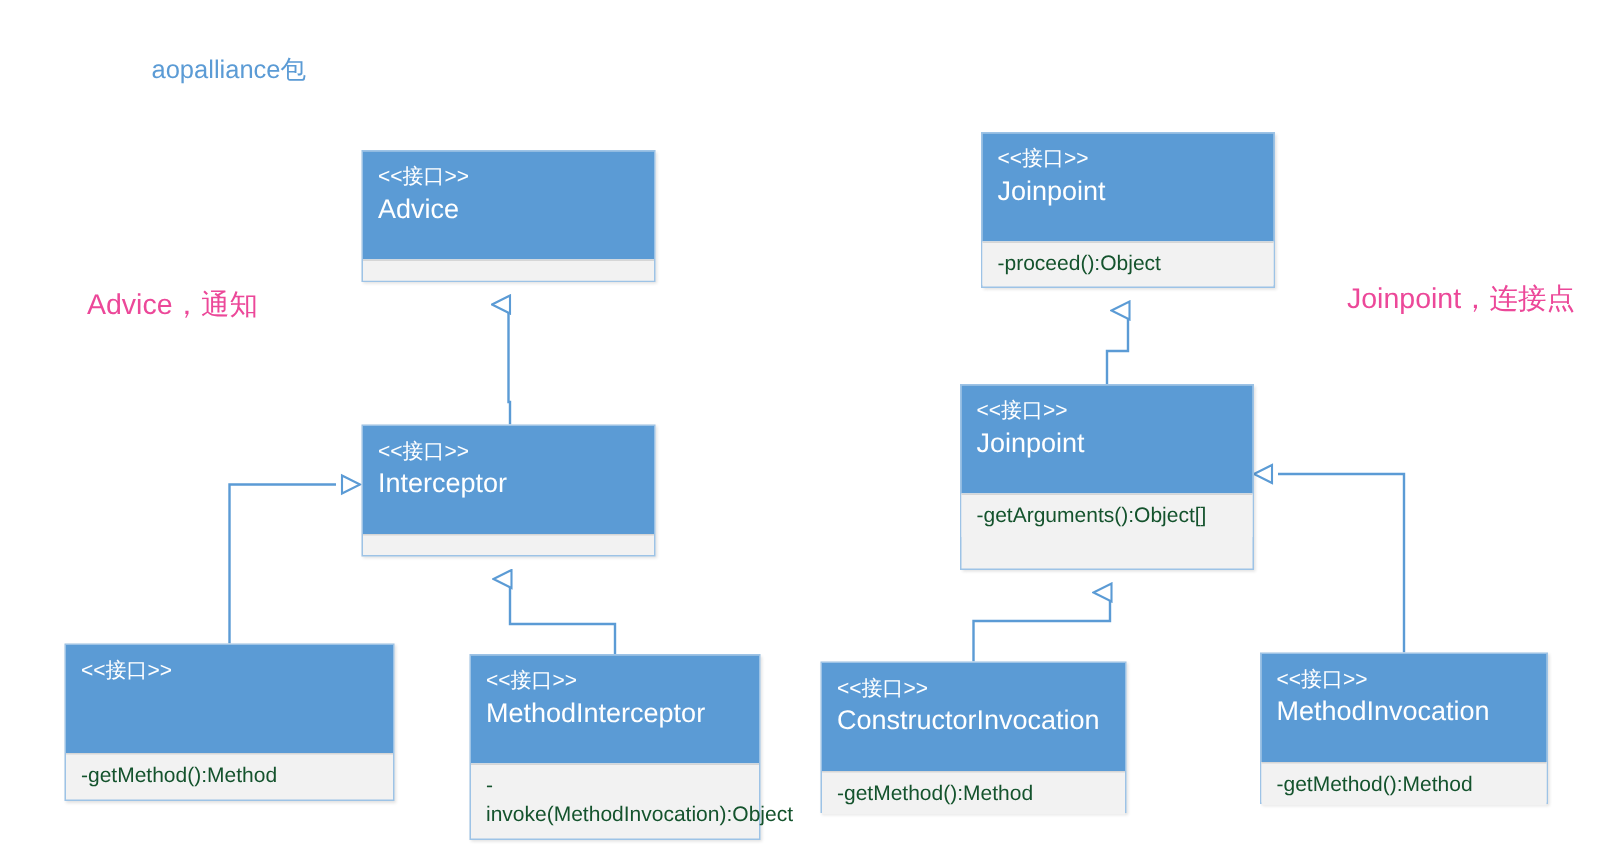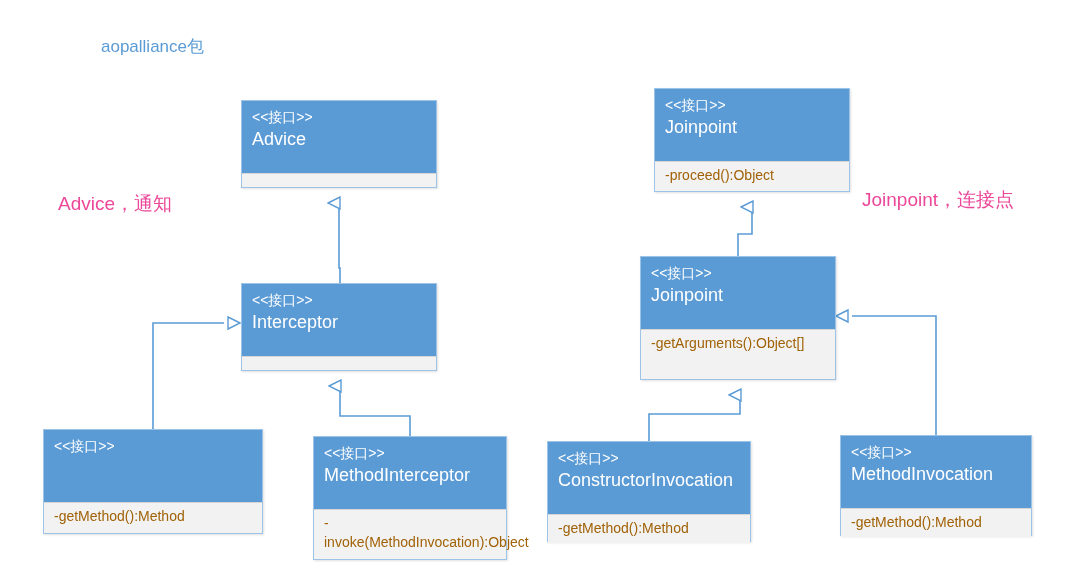--- a/index.html
+++ b/index.html
@@ -58,21 +58,21 @@
     padding: 4px 8px 5px 10px;
     color: #5b9bd5;
     font-size: 14px;
     line-height: 19px;
   }
   .uml-members.empty {
     padding: 0;
     height: 14px;
   }
   .member {
-    color: #a16207;
+    color: #14532d;
     white-space: normal;
   }
   .note {
     position: absolute;
     color: #ec4899;
     font-size: 19px;
     line-height: 24px;
     white-space: nowrap;
   }
   .pkg-title {
@@ -193,15 +193,15 @@
     <div class="uml-head" style="height:72px;">
       <div class="uml-stereotype">&lt;&lt;接口&gt;&gt;</div>
       <div class="uml-name">MethodInvocation</div>
     </div>
     <div class="uml-members">
       <div class="member">-getMethod():Method</div>
     </div>
   </div>
 
   <div class="note" style="left:58px; top:172px;">Advice，通知</div>
-  <div class="note" style="left:862px; top:168px;">Joinpoint，连接点</div>
+  <div class="note" style="left:898px; top:168px;">Joinpoint，连接点</div>
 
 </div>
 
 </body></html>

